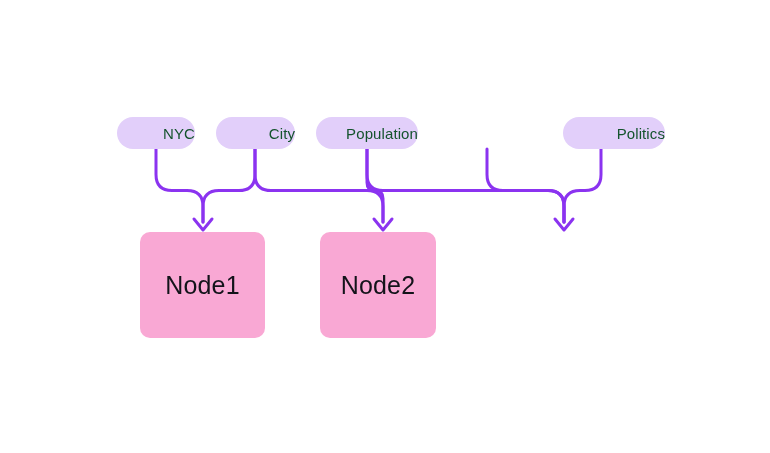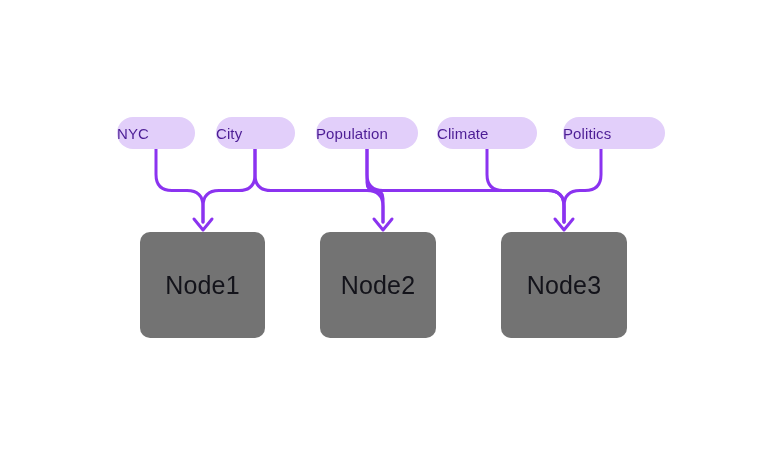--- a/index.html
+++ b/index.html
@@ -28,32 +28,32 @@
     height: 453px;
     pointer-events: none;
   }
   .pill {
     position: absolute;
     box-sizing: border-box;
     background: #e2cffa;
     border-radius: 999px;
     display: flex;
     align-items: center;
-    justify-content: flex-start;
-    color: #4c1d95;
+    justify-content: flex-end;
+    color: #14532d;
     font-size: 15px;
     font-family: "Liberation Sans", sans-serif;
     letter-spacing: 0.1px;
     white-space: nowrap;
     user-select: none;
   }
   .node-box {
     position: absolute;
     box-sizing: border-box;
-    background: #737373;
+    background: #f9a8d4;
     border-radius: 10px;
     display: flex;
     align-items: center;
     justify-content: center;
     color: #13131a;
     font-size: 25px;
     font-family: "Liberation Sans", sans-serif;
     letter-spacing: 0.2px;
     white-space: nowrap;
     user-select: none;
@@ -83,30 +83,24 @@
 
   <div class="pill" style="left: 117px; top: 117px; width: 78px; height: 32px;">
     <span>NYC</span>
   </div>
   <div class="pill" style="left: 316px; top: 117px; width: 102px; height: 32px;">
     <span>Population</span>
   </div>
   <div class="pill" style="left: 216px; top: 117px; width: 79px; height: 32px;">
     <span>City</span>
   </div>
-  <div class="pill" style="left: 437px; top: 117px; width: 100px; height: 32px;">
-    <span>Climate</span>
-  </div>
   <div class="pill" style="left: 563px; top: 117px; width: 102px; height: 32px;">
     <span>Politics</span>
   </div>
 
   <div class="node-box" style="left: 140px; top: 232px; width: 125px; height: 106px;">
     <span>Node1</span>
   </div>
   <div class="node-box" style="left: 320px; top: 232px; width: 116px; height: 106px;">
     <span>Node2</span>
   </div>
-  <div class="node-box" style="left: 501px; top: 232px; width: 126px; height: 106px;">
-    <span>Node3</span>
-  </div>
 
 </div>
 
 </body></html>

